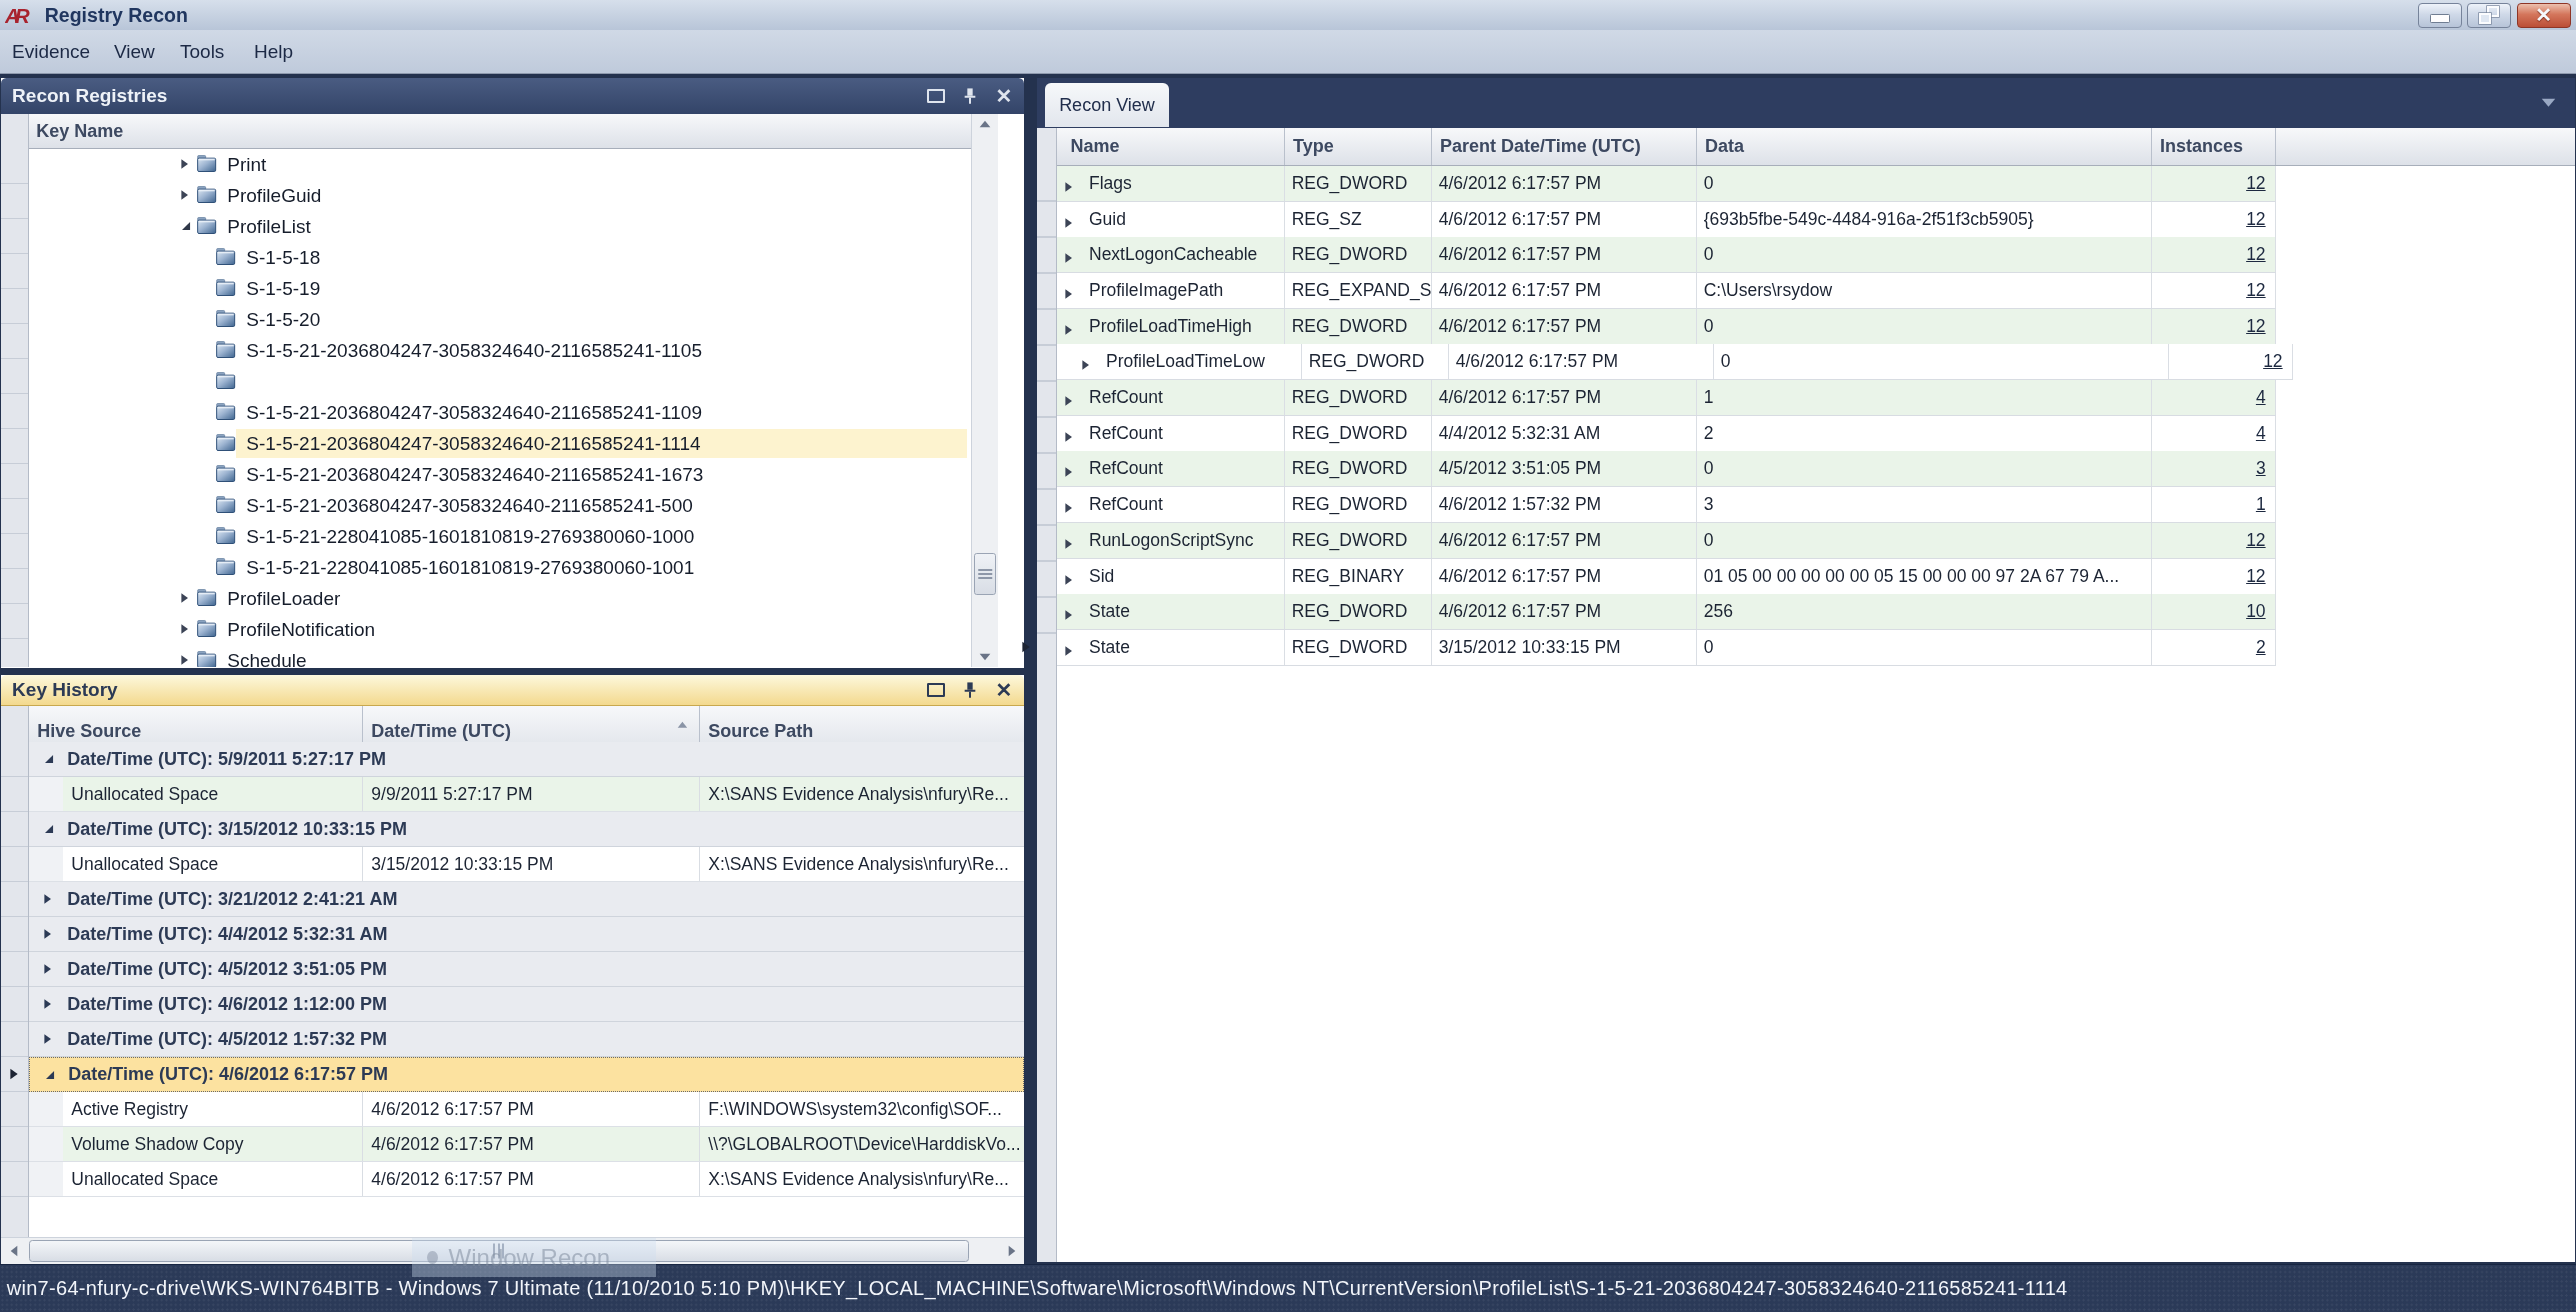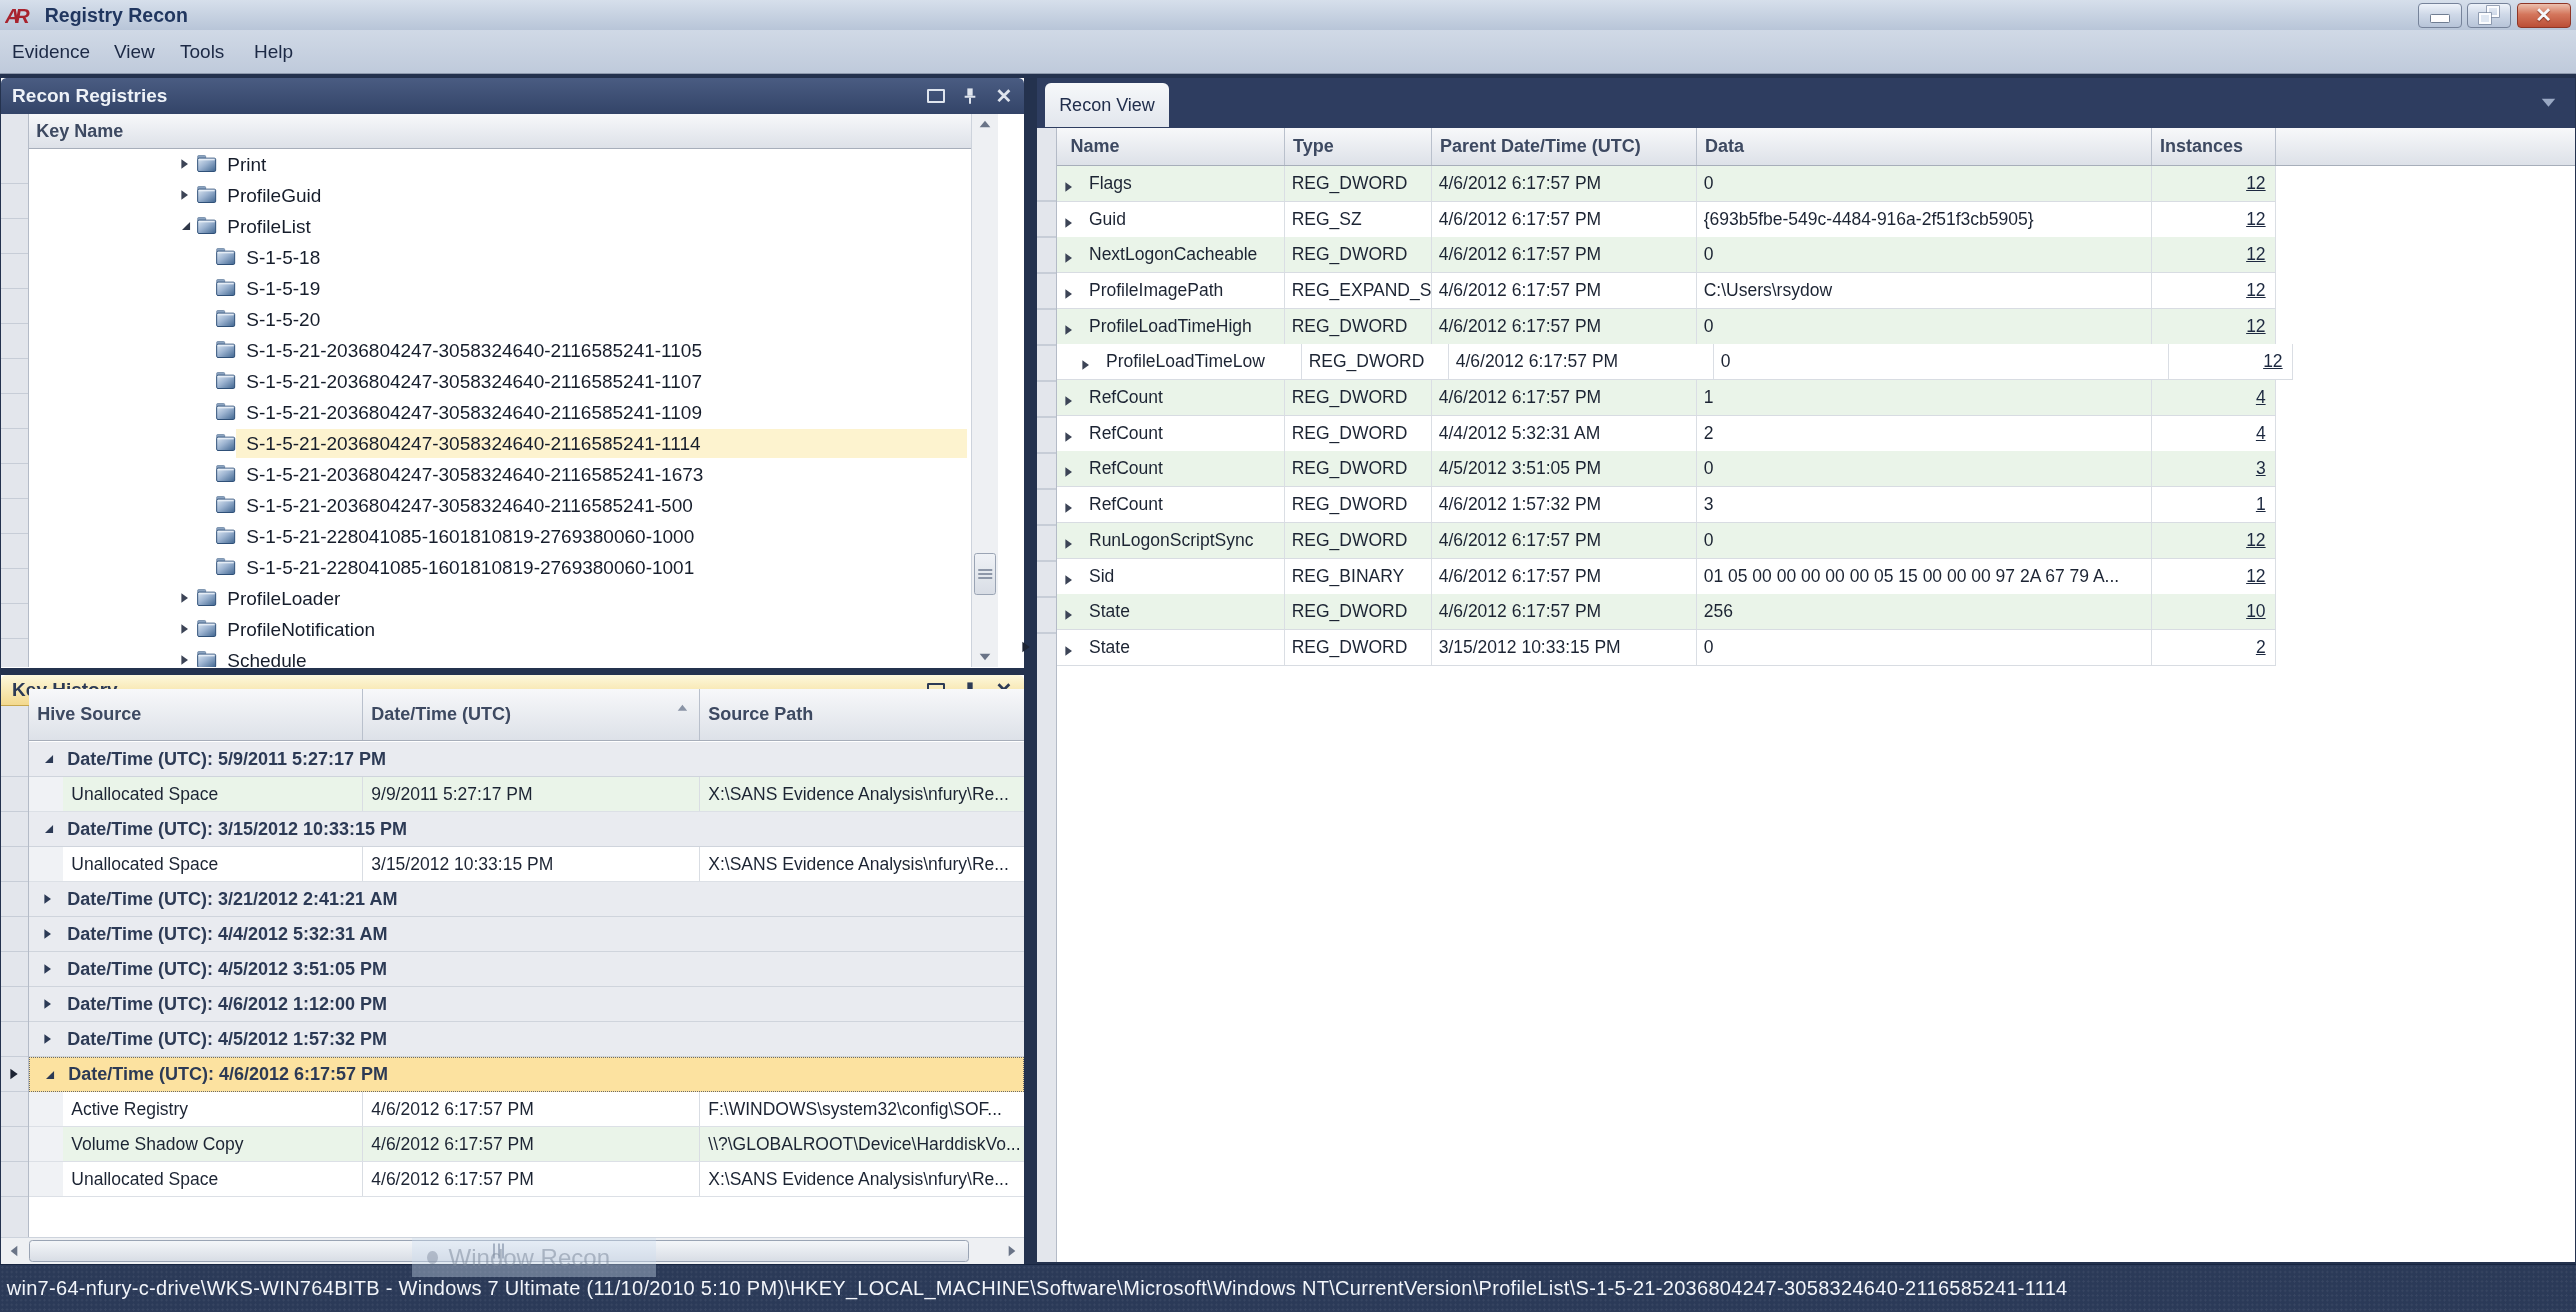--- a/index.html
+++ b/index.html
@@ -231,21 +231,20 @@
   <path d="M2.5 8 L26.5 8" stroke="#edf3fa" stroke-width="2.5" opacity="0.85"></path>
             </svg></span>
           <span class="tree-lbl" style="left:217px">S-1-5-21-2036804247-3058324640-2116585241-1105</span>
         </div>
         <div class="tree-row" style="top: 217px;">
           <span class="tree-ico" style="position:absolute;left:187px;top:5.4px"><svg width="20" height="19" viewBox="0 0 30 28">
   <rect x="1" y="2" width="12" height="7" rx="1.5" fill="#8ba3c0" stroke="#5f7a9c"></rect>
   <rect x="1" y="6" width="27" height="20" rx="2" fill="url(#fg)" stroke="#2f5078" stroke-width="1.5"></rect>
   <path d="M2.5 8 L26.5 8" stroke="#edf3fa" stroke-width="2.5" opacity="0.85"></path>
             </svg></span>
-          <span class="tree-lbl" style="left:217px">S-1-5-21-2036804247-3058324640-2116585241-1107</span>
         </div>
         <div class="tree-row" style="top: 248px;">
           <span class="tree-ico" style="position:absolute;left:187px;top:5.4px"><svg width="20" height="19" viewBox="0 0 30 28">
   <rect x="1" y="2" width="12" height="7" rx="1.5" fill="#8ba3c0" stroke="#5f7a9c"></rect>
   <rect x="1" y="6" width="27" height="20" rx="2" fill="url(#fg)" stroke="#2f5078" stroke-width="1.5"></rect>
   <path d="M2.5 8 L26.5 8" stroke="#edf3fa" stroke-width="2.5" opacity="0.85"></path>
             </svg></span>
           <span class="tree-lbl" style="left:217px">S-1-5-21-2036804247-3058324640-2116585241-1109</span>
         </div>
         <div class="tree-row" style="top: 279px;">
@@ -351,21 +350,21 @@
               <rect x="8" y="2" width="8" height="11" fill="currentColor"></rect>
               <rect x="4" y="13" width="16" height="3" fill="currentColor"></rect>
               <rect x="10.5" y="16" width="3" height="9" fill="currentColor"></rect>
             </svg>
         </span>
         <span class="ph-btn" style="font-size:20px;font-weight:bold">
             <span>✕</span>
           </span>
       </div>
     </div>
-    <div class="colheader" style="left:28px;top:14px;width:995px;height:52px;padding:0">
+    <div class="colheader" style="left:28px;top:31px;width:995px;height:52px;padding:0">
       <div class="hdr-cell" style="width:334px">
           <span>Hive Source</span>
         </div>
       <div class="hdr-cell" style="width:337px">
         <span>Date/Time (UTC)</span>
         <svg width="10.8" height="7.4" style="position:absolute;right:12px;top:15px" viewBox="0 0 16 11">
             <path d="M8 1 L15 10 L1 10 Z" fill="#8a94a6"></path>
           </svg>
       </div>
       <div class="hdr-cell" style="flex:1;border-right:none">

